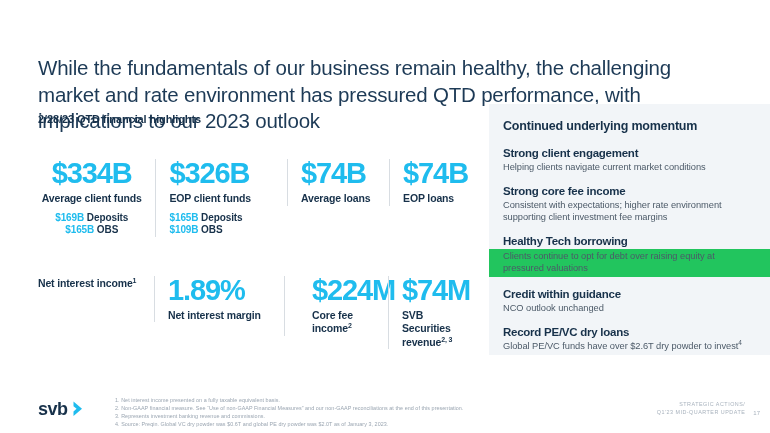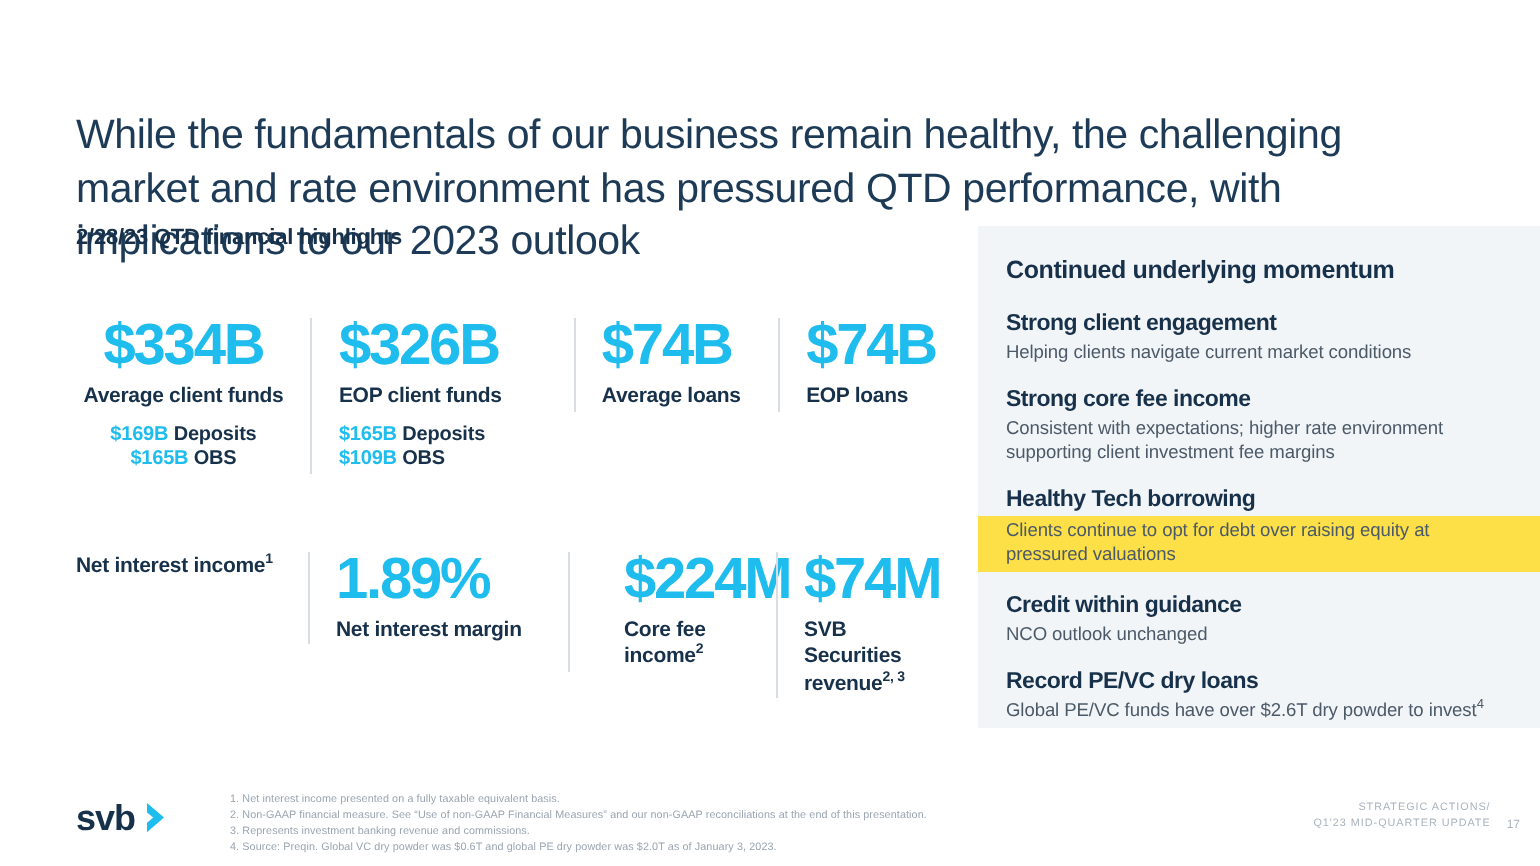--- a/index.html
+++ b/index.html
@@ -113,21 +113,21 @@
     font-weight: 700;
     color: #17314a;
     letter-spacing: -0.1px;
   }
   .metric-sub .amt { color: #1fbcee; }
 
   
   .right-panel {
     position: absolute;
     left: 489px;
-    top: 113px;
+    top: 104px;
     width: 281px;
     height: 251px;
     background: #f2f5f8;
     box-sizing: border-box;
     padding: 15px 0 0 0;
   }
   .panel-title {
     font-size: 12.5px;
     font-weight: 700;
     color: #17314a;
@@ -140,21 +140,21 @@
     margin-bottom: 11px;
   }
   .panel-item.highlighted {
     padding: 0;
     margin-bottom: 10px;
   }
   .panel-item.highlighted .item-head {
     padding: 0 14px;
   }
   .panel-item.highlighted .item-body {
-    background: #fde047;
+    background: #22c55e;
     padding: 1px 14px 3px 14px;
   }
   .item-head {
     font-size: 11.5px;
     line-height: 14px;
     font-weight: 700;
     color: #17314a;
     letter-spacing: -0.25px;
   }
   .item-body {

